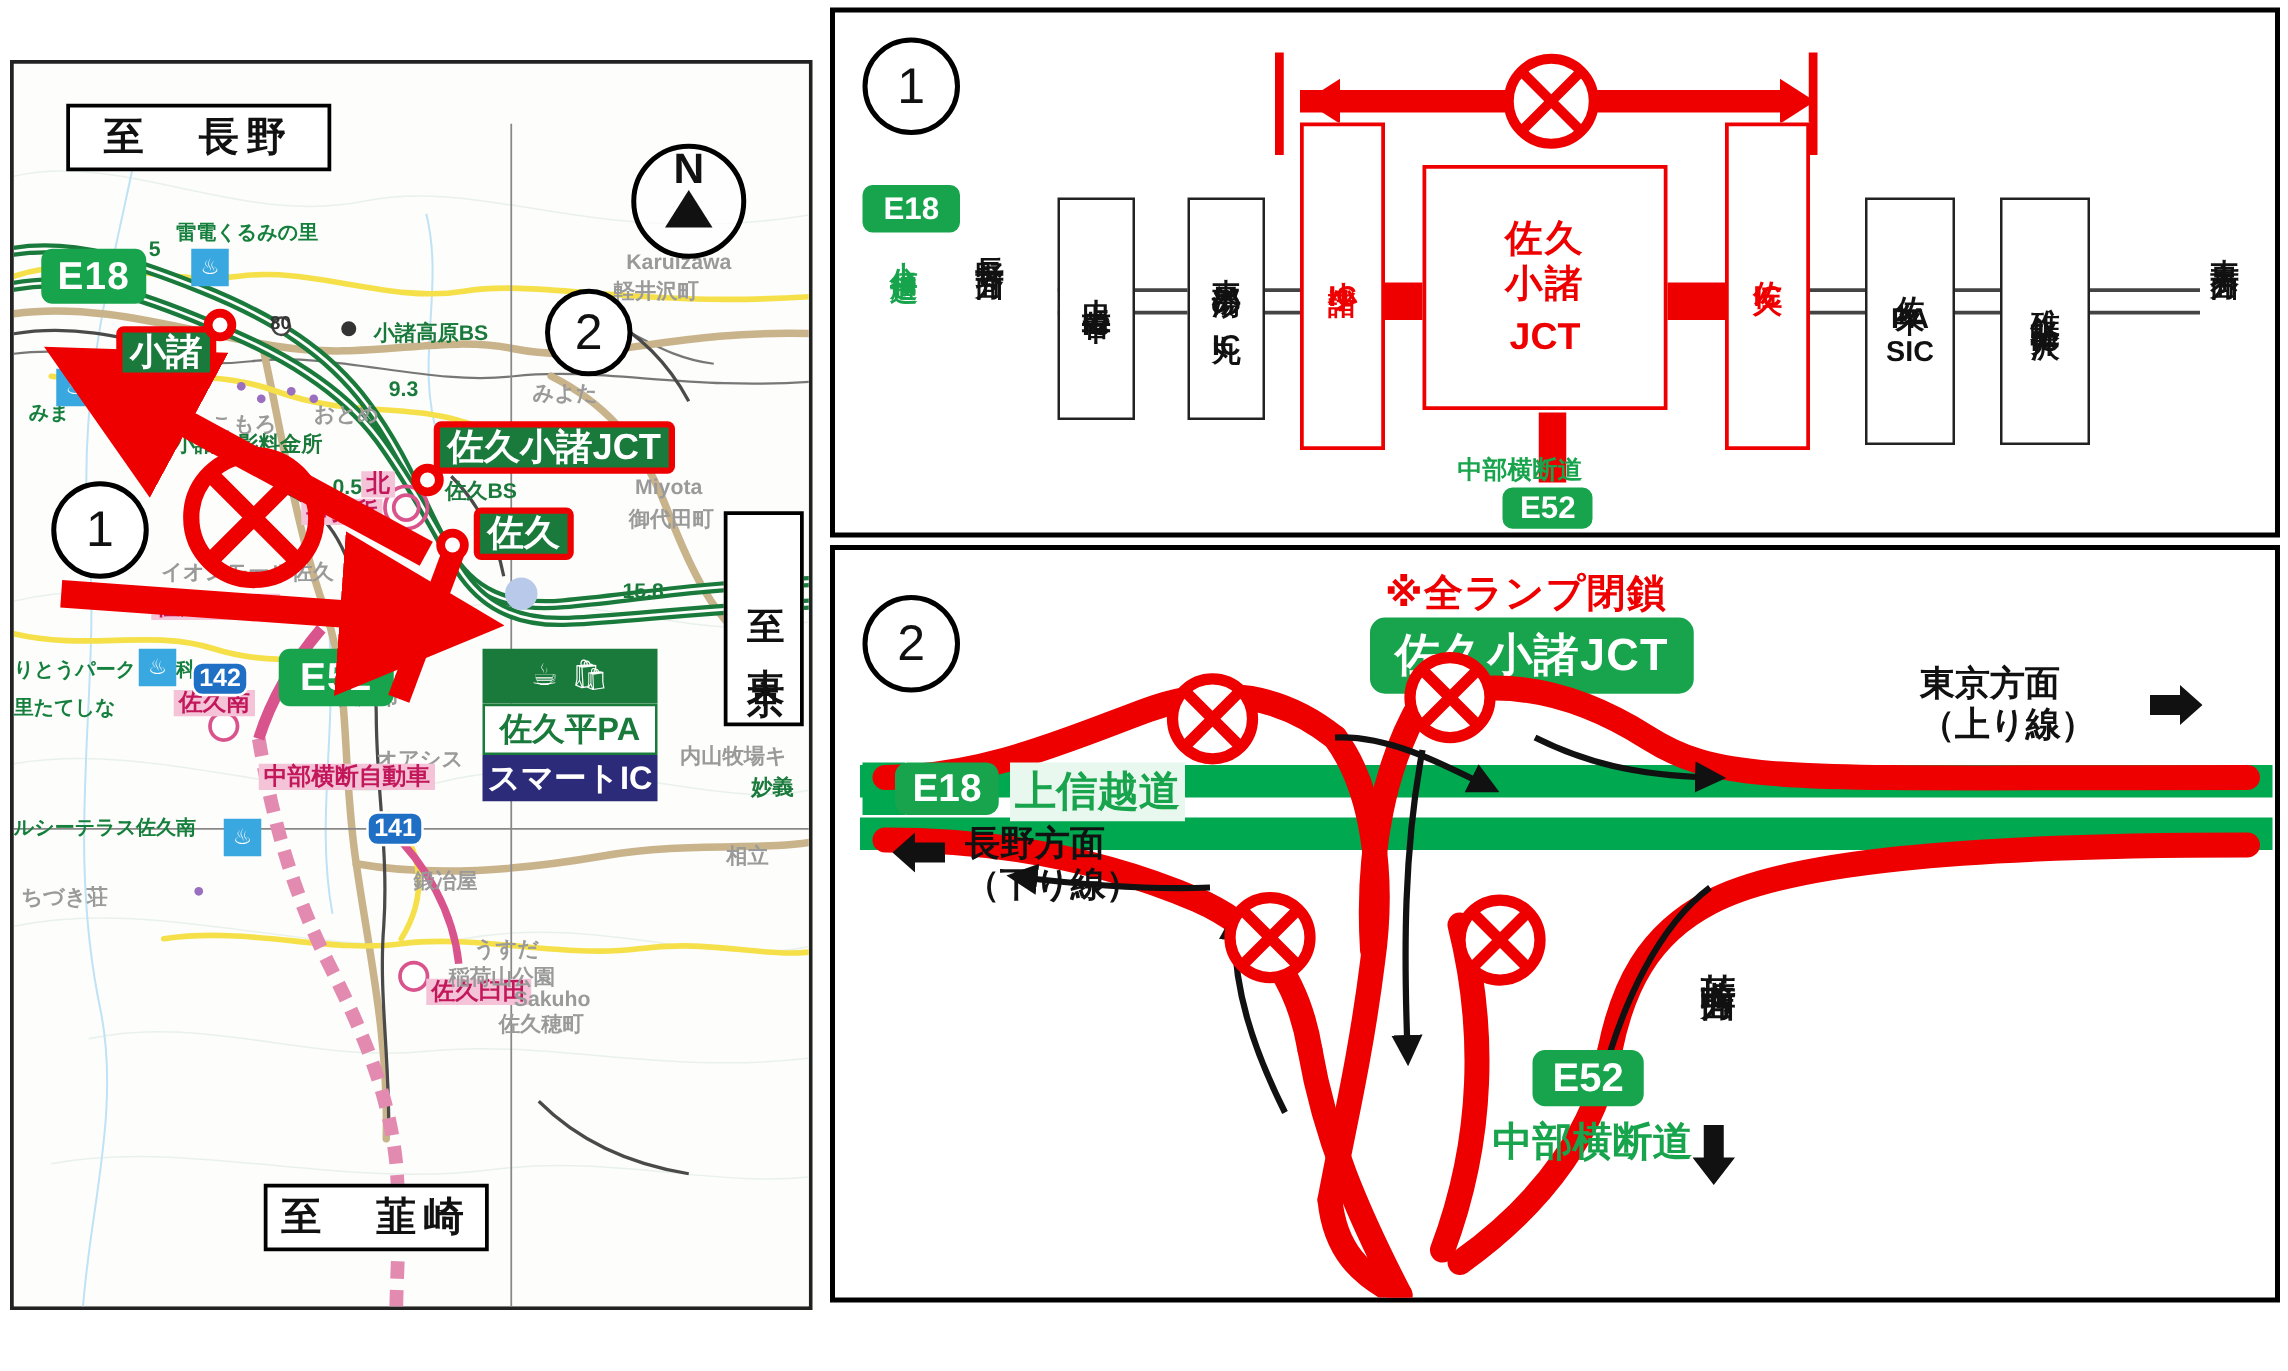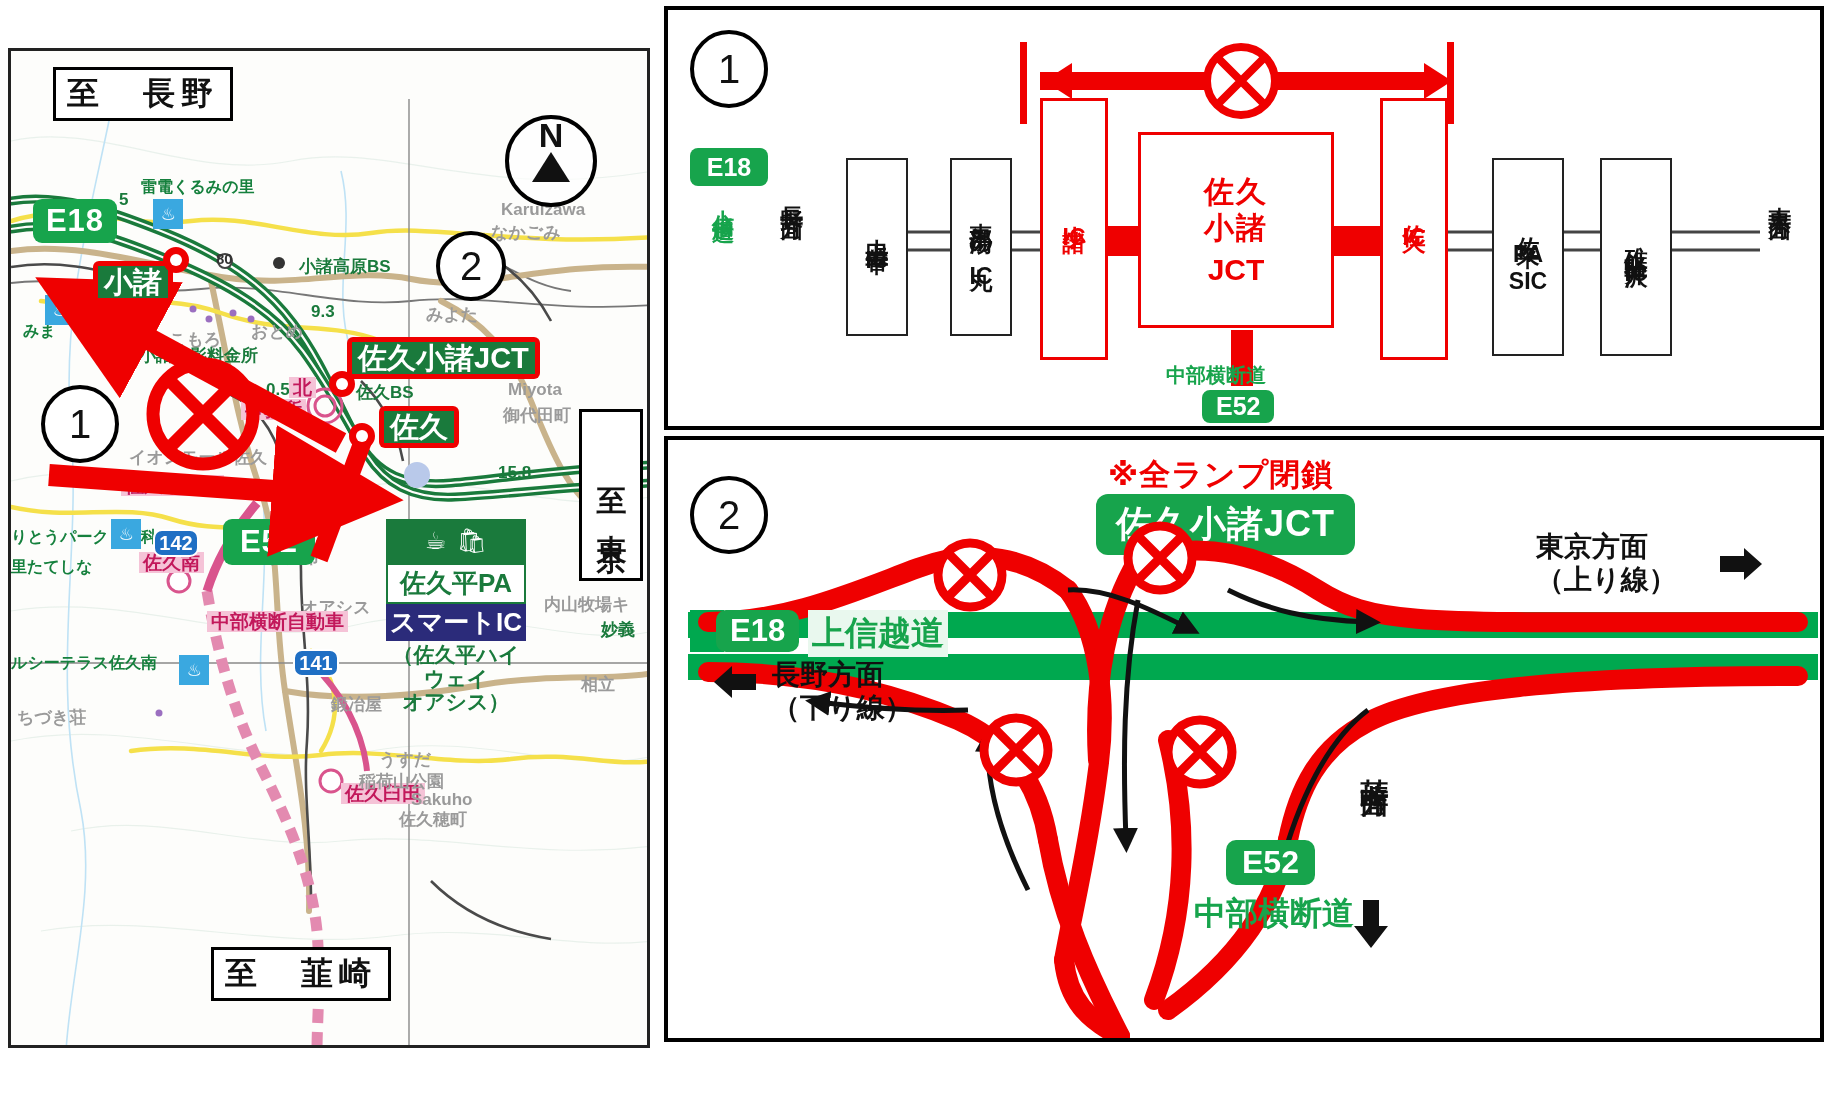--- a/index.html
+++ b/index.html
@@ -25,21 +25,21 @@
   .graylbl  { color:#9a9a9a; font-size:17px; }
   .bluelbl  { color:#15803d; font-size:16px; }
   .blklbl   { color:#333; font-size:15px; }
 
   
   .dest-box {
     position:absolute; background:#fff; border:3px solid #000;
     display:flex; align-items:center; justify-content:center;
     font-size:32px; font-weight:bold; letter-spacing:6px; color:#111;
   }
-  #dest-nagano { left:42px; top:16px; width:180px; height:54px; }
+  #dest-nagano { left:42px; top:32px; width:212px; height:54px; }
   #dest-nirasaki{ left:200px; top:896px; width:180px; height:54px; }
   #dest-tokyo {
     left:568px; top:358px; width:64px; height:172px;
     writing-mode:vertical-rl; letter-spacing:8px; font-size:30px;
   }
 
   
   #compass {
     position:absolute; left:494px; top:64px; width:92px; height:92px;
     border:4px solid #000; border-radius:50%; background:rgba(255,255,255,.65);
@@ -296,21 +296,21 @@
         <div class="mlbl graylbl" style="left: 118px; top: 398px;">イオンモール佐久</div>
         <div class="mlbl bluelbl" style="left: 0px; top: 604px;">ルシーテラス佐久南</div>
         <div class="mlbl bluelbl" style="left: 0px; top: 478px;">りとうパーク・浅科</div>
         <div class="mlbl bluelbl" style="left: 0px; top: 508px; font-family: Liberation Serif, serif;">里たてしな</div>
         <div class="mlbl graylbl" style="left: 6px; top: 658px;">ちづき荘</div>
         <div class="mlbl graylbl" style="left: 320px; top: 645px;">鍛冶屋</div>
         <div class="mlbl graylbl" style="left: 368px; top: 700px;">うすだ</div>
         <div class="mlbl graylbl" style="left: 348px; top: 722px;">稲荷山公園</div>
         <div class="mlbl graylbl" style="left: 492px; top: 356px;">御代田町</div>
         <div class="mlbl graylbl" style="left: 497px; top: 330px;">Miyota</div>
-        <div class="mlbl graylbl" style="left: 480px; top: 173px;">なかごみ</div>
+        <div class="mlbl graylbl" style="left: 480px; top: 173px;">軽井沢町</div>
         <div class="mlbl graylbl" style="left: 490px; top: 150px;">Karuizawa</div>
         <div class="mlbl graylbl" style="left: 415px; top: 255px;">みよた</div>
         <div class="mlbl graylbl" style="left: 258px; top: 498px;">佐久市</div>
         <div class="mlbl graylbl" style="left: 268px; top: 484px;">Saku</div>
         <div class="mlbl graylbl" style="left: 290px; top: 548px;">オアシス</div>
         <div class="mlbl graylbl" style="left: 388px; top: 760px;">佐久穂町</div>
         <div class="mlbl graylbl" style="left: 400px; top: 740px;">Sakuho</div>
         <div class="mlbl graylbl" style="left: 533px; top: 545px;">内山牧場キ</div>
         <div class="mlbl greenlbl" style="left: 590px; top: 570px;">妙義</div>
         <div class="mlbl graylbl" style="left: 570px; top: 625px;">相立</div>
@@ -370,24 +370,20 @@
         <i></i>
       </div>
 
     <div id="pa-sign">
       <div class="icons">
         <span>☕</span>
         <span>🛍</span>
       </div>
       <div class="nm">佐久平PA</div>
       <div class="sic">スマートIC</div>
-      <div class="sub">
-        <div>（佐久平ハイウェイ</div>
-        <div>オアシス）</div>
-      </div>
     </div>
 
     <div class="dest-box" id="dest-nagano">至　長野</div>
     <div class="dest-box" id="dest-nirasaki">至　韮崎</div>
     <div class="dest-box" id="dest-tokyo">至　東京</div>
 
     <div id="compass">
       <div class="nchar">N</div>
       <div class="tri"></div>
     </div>

